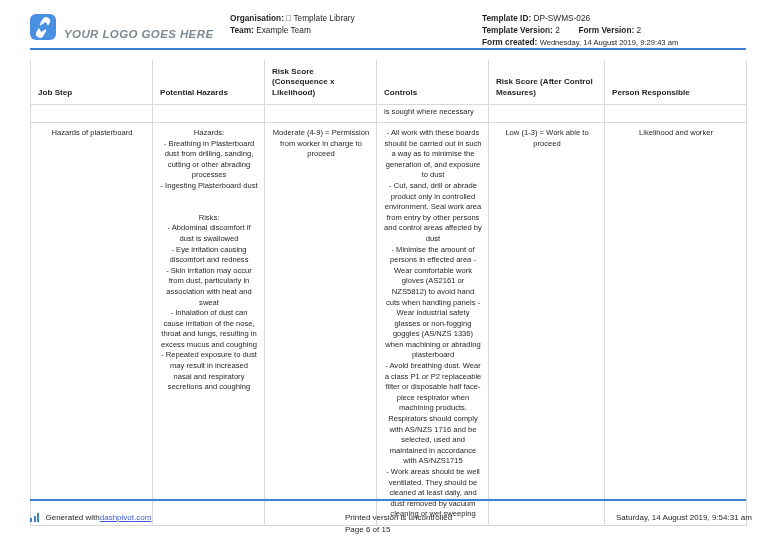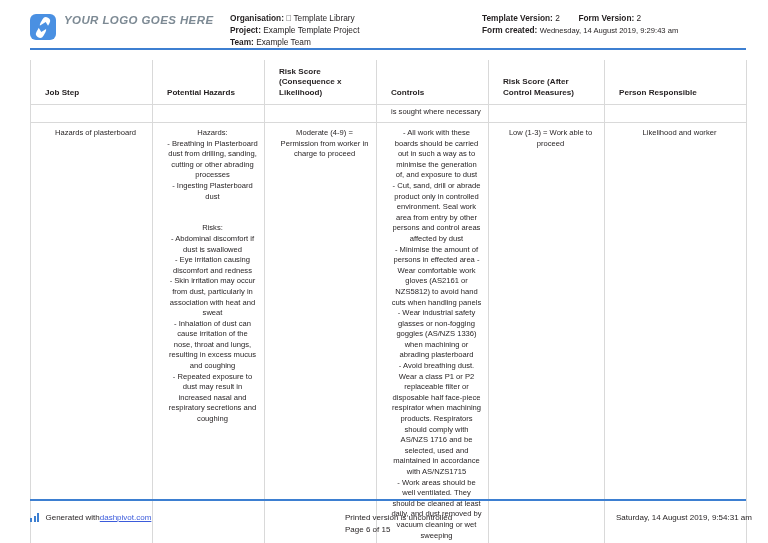--- a/index.html
+++ b/index.html
@@ -19,21 +19,21 @@
   
   .page-header {
     display: flex;
     align-items: flex-start;
     padding: 10px 22px 0 30px;
     height: 46px;
     box-sizing: border-box;
   }
   .logo-block {
     display: flex;
-    align-items: flex-start;
+    align-items: flex-end;
     width: 200px;
     flex: 0 0 200px;
     padding-top: 4px;
   }
   .logo-mark {
     width: 26px;
     height: 26px;
     border-radius: 6px;
     background: #4a90e2;
     position: relative;
@@ -108,21 +108,21 @@
   }
   table.swms {
     width: 100%;
     border-collapse: collapse;
     table-layout: fixed;
   }
   table.swms th,
   table.swms td {
     border: 1px solid #d9d9d9;
     vertical-align: top;
-    padding: 5px 6px 5px 14px;
+    padding: 5px 6px 5px 7px;
     font-size: 7.6px;
     line-height: 10.6px;
     color: #231f20;
   }
   table.swms th {
     text-align: left;
     font-weight: bold;
     font-size: 8.1px;
     line-height: 10.8px;
     vertical-align: bottom;
@@ -212,30 +212,30 @@
     </div>
     <div class="logo-text">YOUR LOGO GOES HERE</div>
   </div>
 
   <div class="meta-col left">
     <div class="meta-line">
       <b>Organisation:</b>
       <span class="val">⎕ Template Library</span>
     </div>
     <div class="meta-line">
-      <b>Project:</b>
-      <span class="val">Example Template Project</span>
-    </div>
-    <div class="meta-line">
       <b>Team:</b>
       <span class="val">Example Team</span>
     </div>
   </div>
 
   <div class="meta-col right">
+    <div class="meta-line">
+      <b>Template ID:</b>
+      <span class="val">DP-SWMS-026</span>
+    </div>
     <div class="meta-line">
       <b>Template Version:</b>
       <span class="val">2</span>
       <span class="gap-inline"></span>
       <b>Form Version:</b>
       <span class="val">2</span>
     </div>
     <div class="meta-line">
       <b>Form created:</b>
       <span class="val small">Wednesday, 14 August 2019, 9:29:43 am</span>

